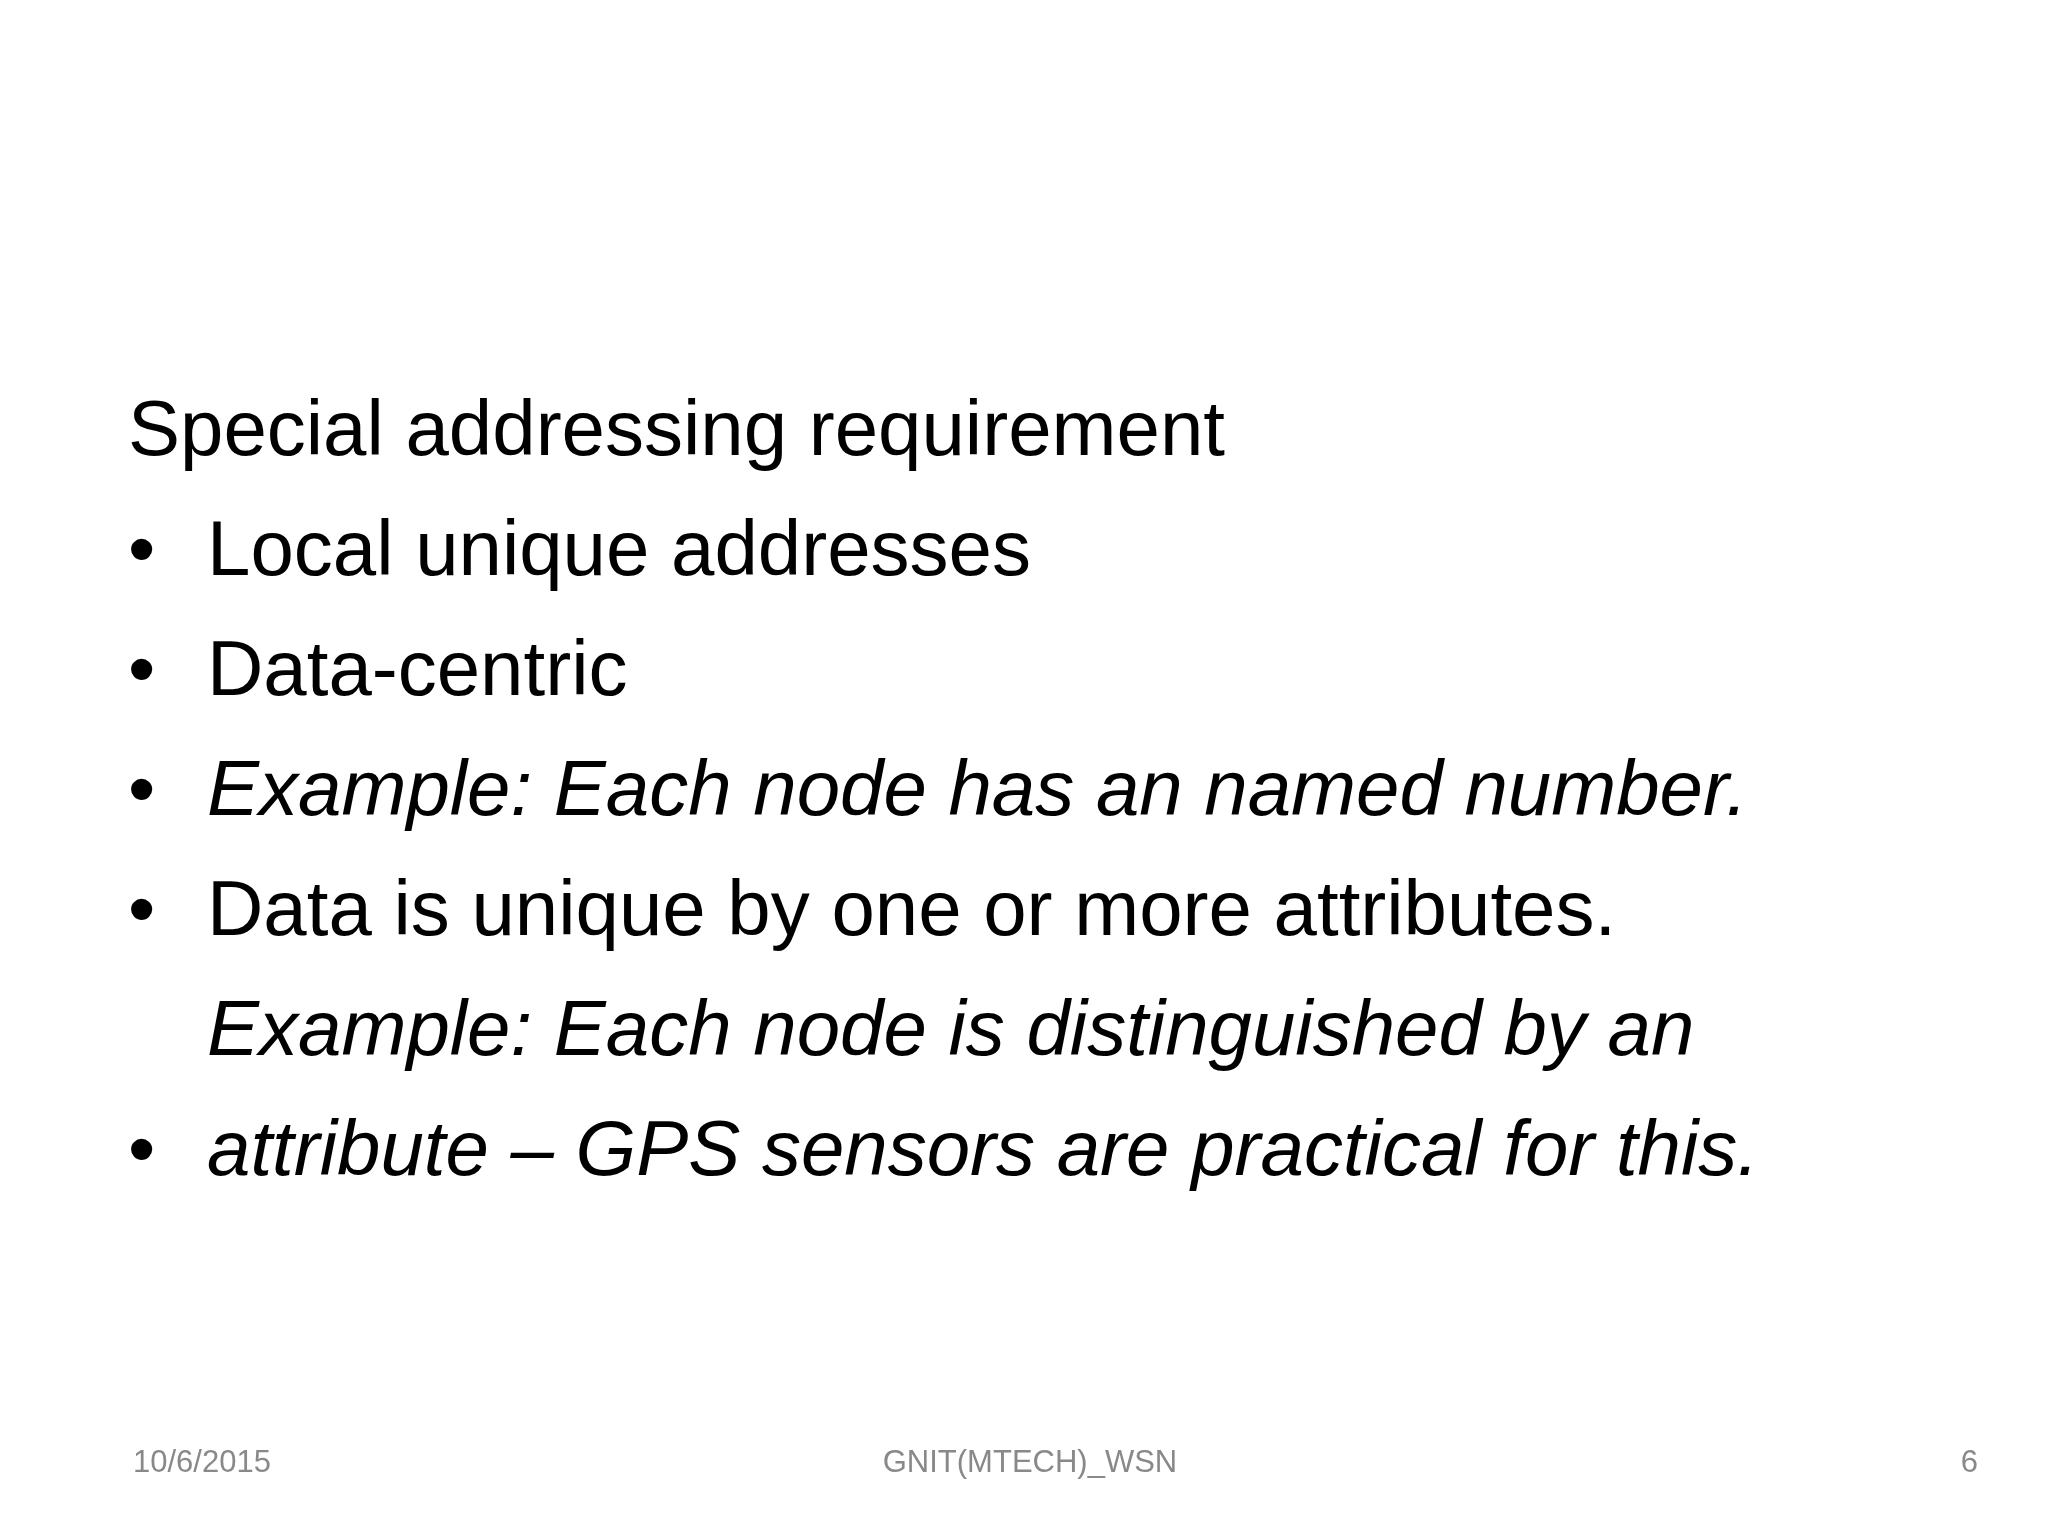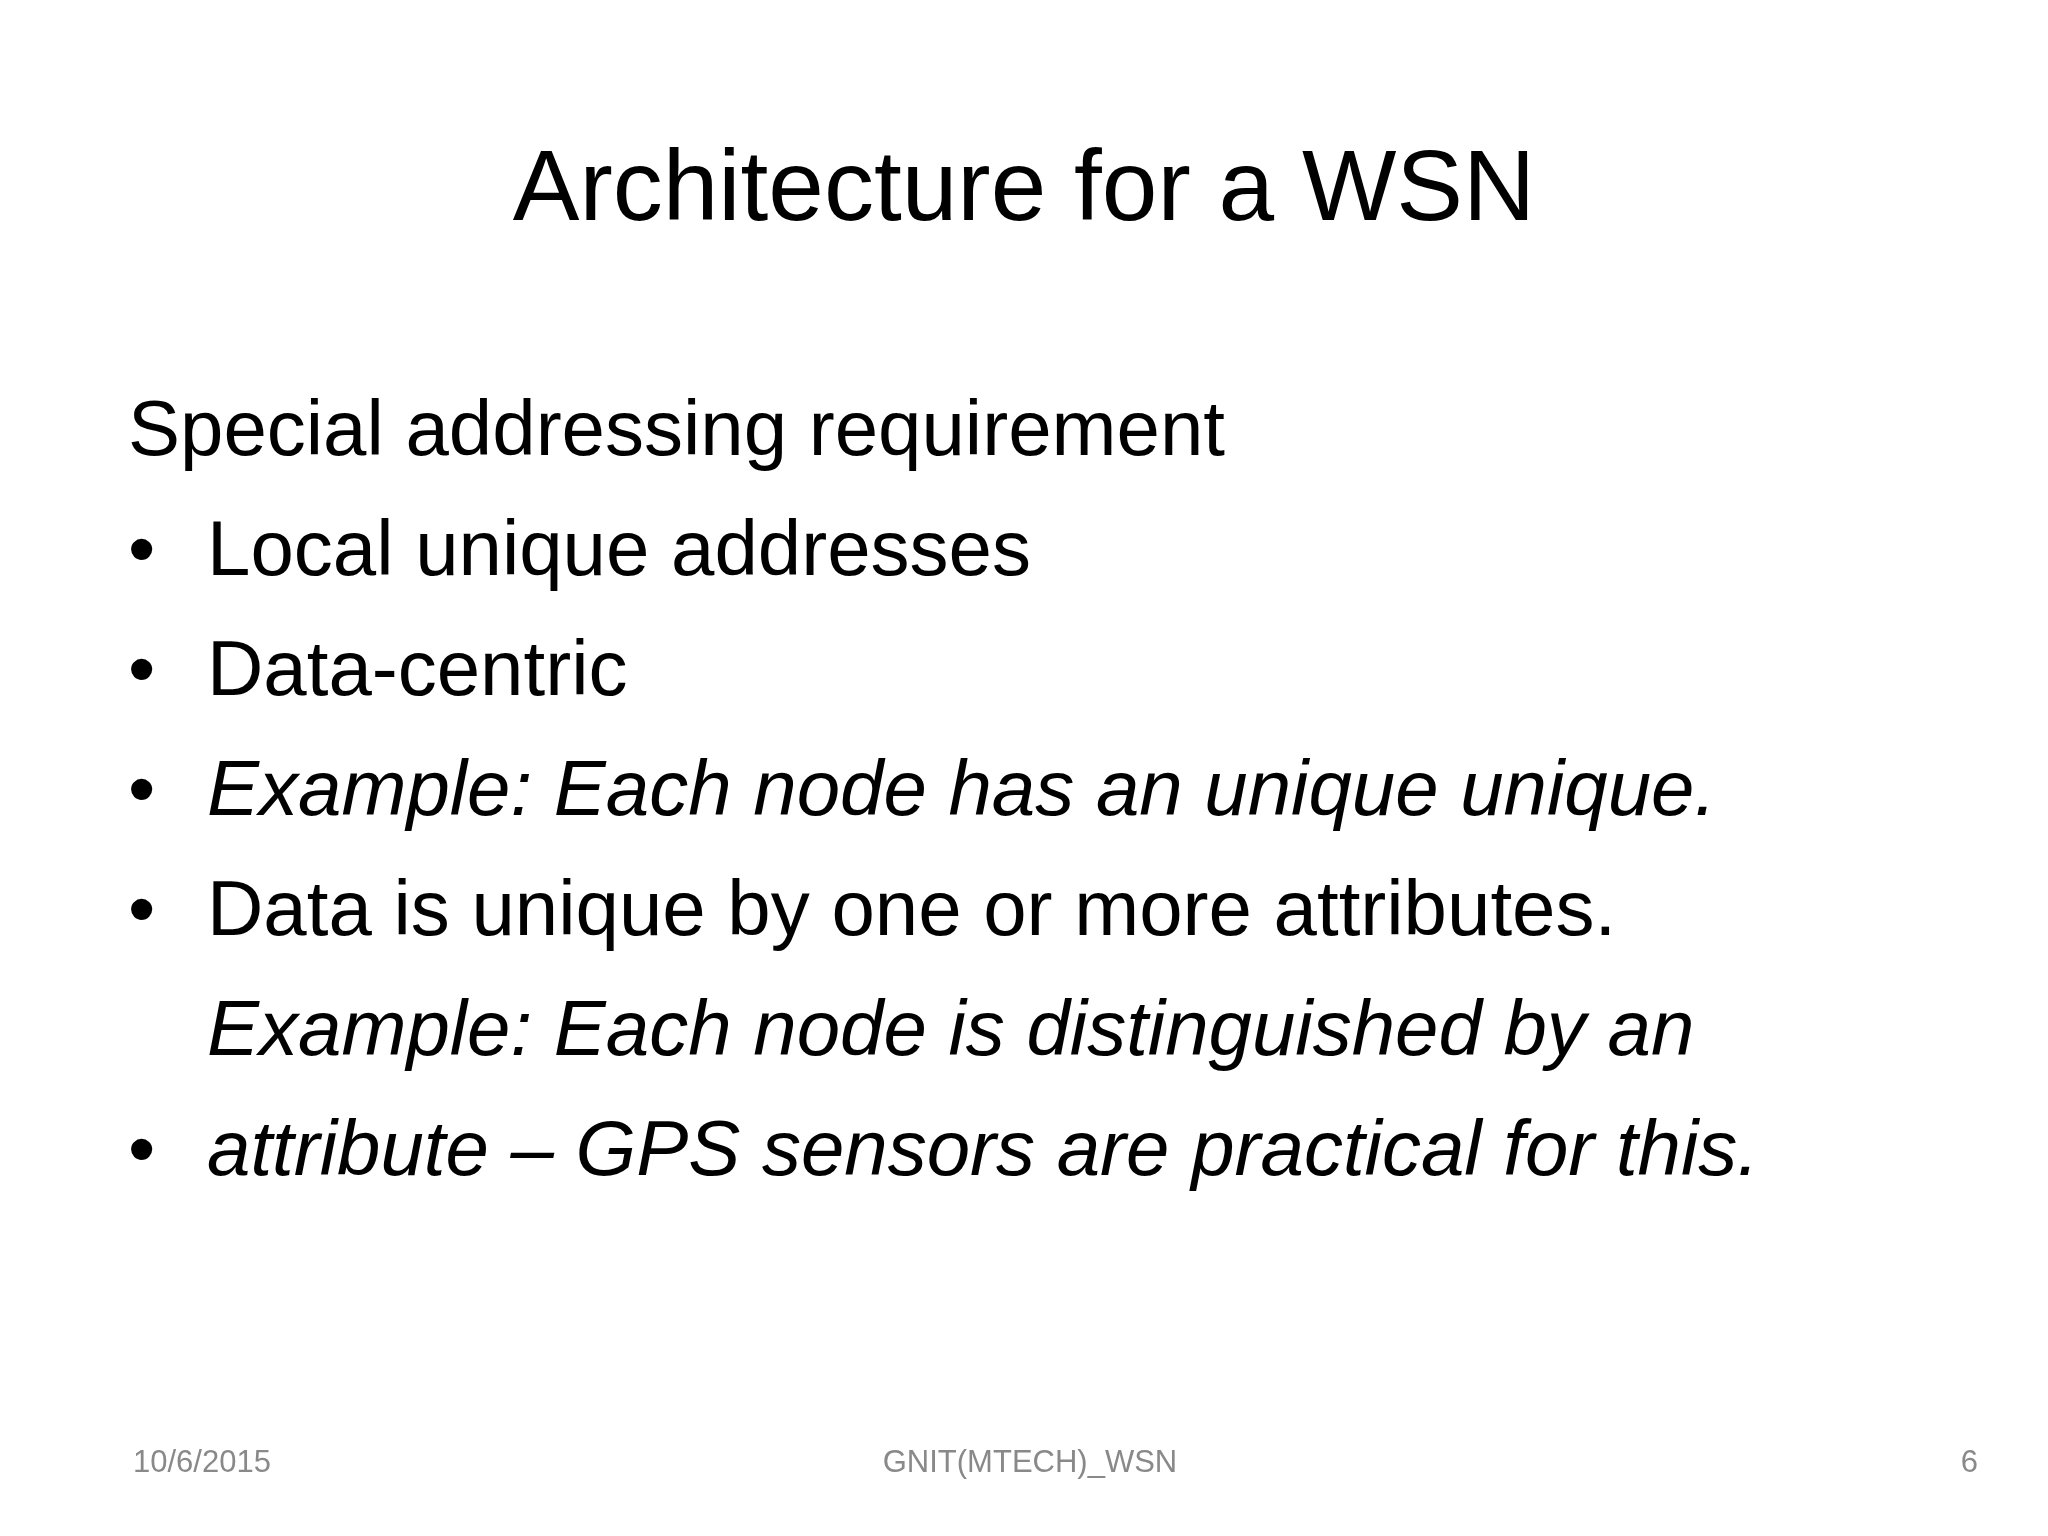--- a/index.html
+++ b/index.html
@@ -81,41 +81,40 @@
     position: absolute;
     right: 86px;
     top: 0;
   }
 </style>
 </head>
 <body>
 
 <div class="slide">
 
-  <h1 class="title">Architecture for a WSN</h1>
 
   <div class="body">
 
     <div class="line plain">
       <span class="txt">Special addressing requirement</span>
     </div>
 
     <div class="line bullet">
       <span class="marker">•</span>
       <span class="txt">Local unique addresses</span>
     </div>
 
     <div class="line bullet">
       <span class="marker">•</span>
       <span class="txt">Data-centric</span>
     </div>
 
     <div class="line bullet italic">
       <span class="marker">•</span>
-      <span class="txt">Example: Each node has an unique unique.</span>
+      <span class="txt">Example: Each node has an named number.</span>
     </div>
 
 
     <div class="line bullet">
       <span class="marker">•</span>
       <span class="txt">Data is unique by one or more attributes.</span>
     </div>
 
     <div class="line bullet italic">
       <span class="marker">•</span>

